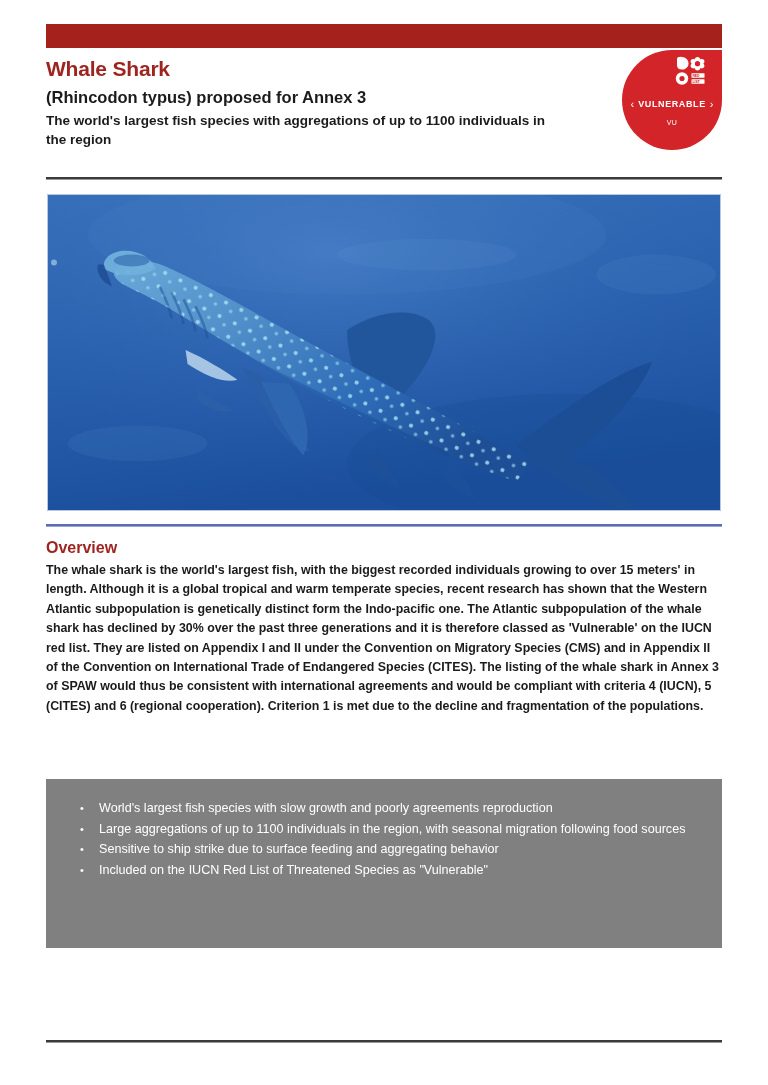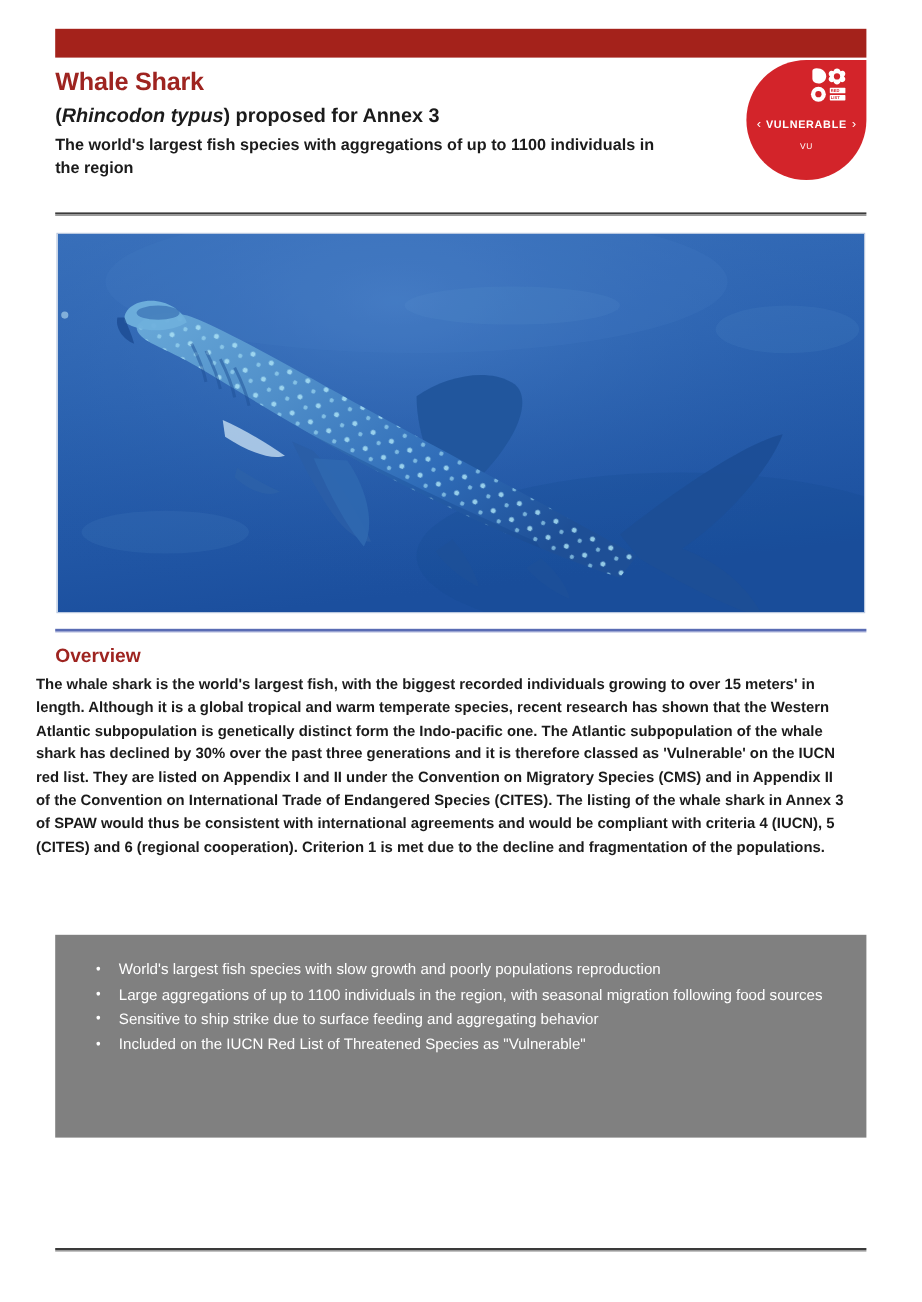--- a/index.html
+++ b/index.html
@@ -48,21 +48,20 @@
     margin: 0 0 4px 0;
   }
   .proposal-line {
     font-size: 16.5px;
     font-weight: bold;
     color: #1b1b1b;
     line-height: 22px;
     margin: 0 0 3px 0;
   }
   .proposal-line .sci {
-    font-style: italic;
     margin-top: 18px;
   }
   .tagline {
     font-size: 13.5px;
     font-weight: bold;
     color: #1b1b1b;
     line-height: 19px;
     margin: 0;
     max-width: 510px;
   }
@@ -158,21 +157,21 @@
     left: 46px;
     top: 538px;
     font-size: 16px;
     font-weight: bold;
     color: #9e2420;
     line-height: 20px;
     margin: 0;
   }
   .overview-body {
     position: absolute;
-    left: 30px;
+    left: 46px;
     top: 561px;
     width: 678px;
     font-size: 12.4px;
     line-height: 19.4px;
     color: #1b1b1b;
     font-weight: 600;
     text-align: left;
     margin: 0;
   }
 
@@ -327,21 +326,21 @@
     </svg>
   </div>
 
   <div class="rule-blue"></div>
 
   <h2 class="overview-heading">Overview</h2>
   <p class="overview-body">The whale shark is the world's largest fish, with the biggest recorded individuals growing to over 15 meters' in length. Although it is a global tropical and warm temperate species, recent research has shown that the Western Atlantic subpopulation is genetically distinct form the Indo-pacific one. The Atlantic subpopulation of the whale shark has declined by 30% over the past three generations and it is therefore classed as 'Vulnerable' on the IUCN red list. They are listed on Appendix I and II under the Convention on Migratory Species (CMS) and in Appendix II of the Convention on International Trade of Endangered Species (CITES). The listing of the whale shark in Annex 3 of SPAW would thus be consistent with international agreements and would be compliant with criteria 4 (IUCN), 5 (CITES) and 6 (regional cooperation). Criterion 1 is met due to the decline and fragmentation of the populations.</p>
 
   <div class="highlight-box">
     <ul class="highlight-list">
-      <li>World's largest fish species with slow growth and poorly populations reproduction</li>
+      <li>World's largest fish species with slow growth and poorly agreements reproduction</li>
       <li>Large aggregations of up to 1100 individuals in the region, with seasonal migration following food sources</li>
       <li>Sensitive to ship strike due to surface feeding and aggregating behavior</li>
       <li>Included on the IUCN Red List of Threatened Species as "Vulnerable"</li>
     </ul>
   </div>
 
   <div class="rule-dark bottom-rule"></div>
 
 </div>
 

